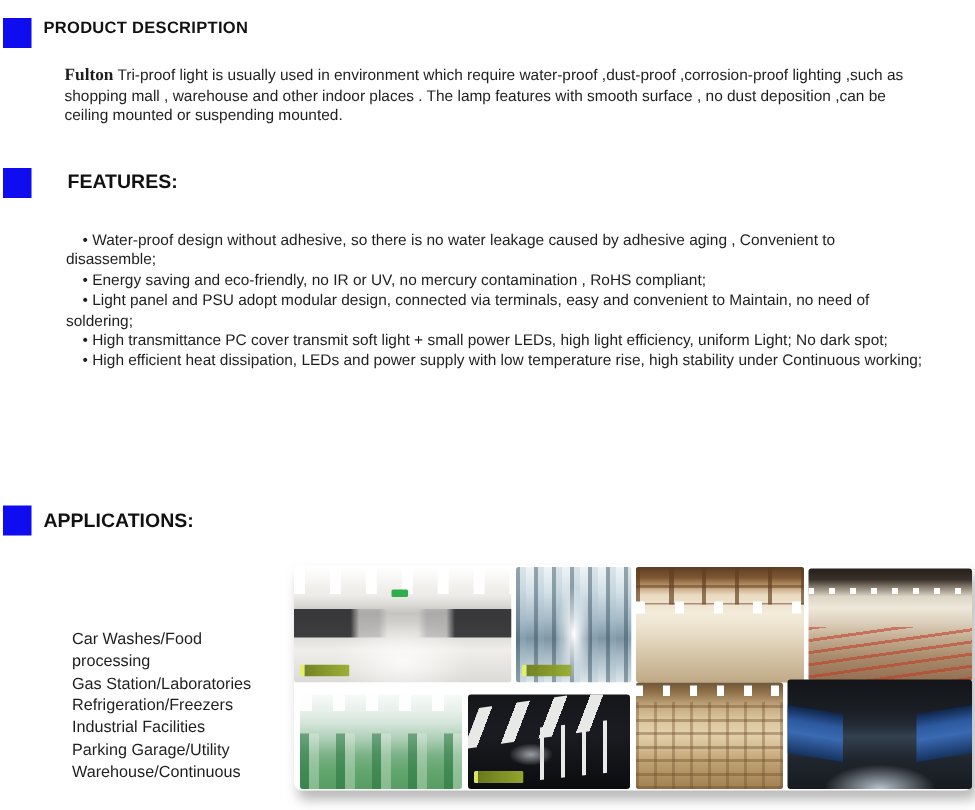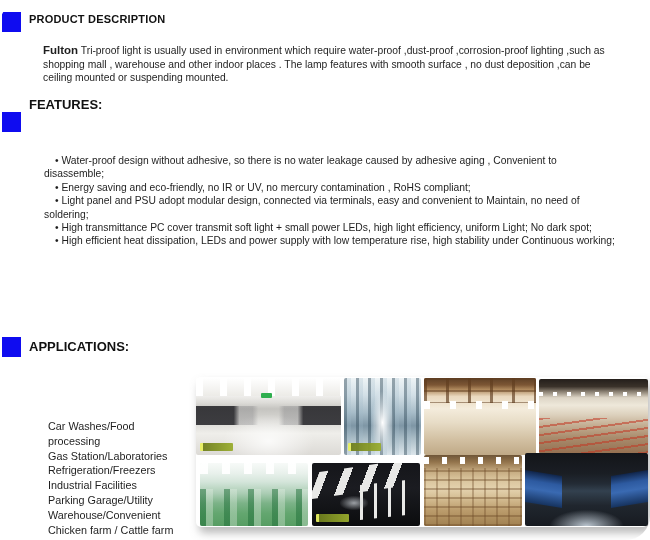--- a/index.html
+++ b/index.html
@@ -1,28 +1,28 @@
 <!DOCTYPE html>
 <html><head>
 <meta charset="utf-8">
 <style>
   html,body{margin:0;padding:0;background:#ffffff;}
   .page{position:relative;width:650px;height:540px;background:#ffffff;overflow:hidden;
-        font-family:"Liberation Sans",sans-serif;color:#1c1c1c;border-radius:24px;}
+        font-family:"Liberation Sans",sans-serif;color:#1c1c1c;}
 
   
   .sq{position:absolute;left:2px;width:19px;height:20px;background:#0f0cf0;}
   .sec-h{position:absolute;left:29px;margin:0;color:#111;font-weight:bold;}
   .h-small{font-size:11px;letter-spacing:.2px;}
   .h-big{font-size:13px;}
 
   
   .desc{position:absolute;left:43px;top:44px;width:578px;margin:0;
         font-size:10.3px;line-height:13.5px;color:#1e1e1e;}
-  .desc b{font-size:11.5px;}
+  .desc b{font-size:11.5px;font-family:Liberation Serif, serif;}
 
   
   .feat-list{position:absolute;left:40px;top:150px;width:572px;margin:4px;padding:0;list-style:none;
              font-size:10.3px;line-height:13.4px;color:#1e1e1e;}
   .feat-list li{margin:0;padding:0;text-indent:11px;}
   .feat-list li::before{content:"\2022\00a0 ";}
 
   
   .app-list{position:absolute;left:48px;top:382px;font-size:10.8px;line-height:14.8px;color:#1e1e1e;margin-top:37px;}
 
@@ -100,41 +100,40 @@
 </head>
 <body>
 
 <div class="page">
 
   <div class="sq" style="top:12px;"></div>
   <h2 class="sec-h h-small" style="top:13px;">PRODUCT DESCRIPTION</h2>
   <p class="desc"><b>Fulton</b><span> Tri-proof light is usually used in environment which require  water-proof ,dust-proof ,corrosion-proof lighting ,such as shopping mall , warehouse and other indoor places . The lamp features with smooth surface , no dust deposition ,can be ceiling mounted or suspending mounted.</span></p>
 
   <div class="sq" style="top:112px;"></div>
-  <h2 class="sec-h h-big" style="top:97px;">FEATURES:</h2>
+  <h2 class="sec-h h-big" style="top:113px;margin-left:16px;">FEATURES:</h2>
   <ul class="feat-list">
     <li>Water-proof design without adhesive, so there is no water leakage caused by adhesive aging , Convenient to  disassemble;</li>
     <li>Energy saving and eco-friendly, no IR or UV, no mercury  contamination ,  RoHS compliant;</li>
     <li>Light panel and PSU adopt modular design, connected via terminals, easy and convenient to Maintain, no need of soldering;</li>
     <li>High transmittance PC cover transmit soft light + small power  LEDs, high light efficiency, uniform Light; No dark spot;</li>
     <li>High efficient heat dissipation, LEDs and power supply with low  temperature rise, high stability under Continuous  working;</li>
   </ul>
 
   <div class="sq" style="top:337px;"></div>
   <h2 class="sec-h h-big" style="top:339px;">APPLICATIONS:</h2>
 
   <div class="app-list">
     <div>Car Washes/Food</div>
     <div>processing</div>
     <div>Gas Station/Laboratories</div>
     <div>Refrigeration/Freezers</div>
     <div>Industrial Facilities</div>
     <div>Parking Garage/Utility</div>
-    <div>Warehouse/Convenient</div>
-    <div>Chicken farm / Cattle farm</div>
+    <div>Warehouse/Continuous</div>
   </div>
 
   <div class="montage">
     <div class="photo p1">
       <div class="ceil"></div>
       <div class="exit"></div>
       <div class="cars"></div>
       <div class="wm"></div>
     </div>
     <div class="photo p2">

